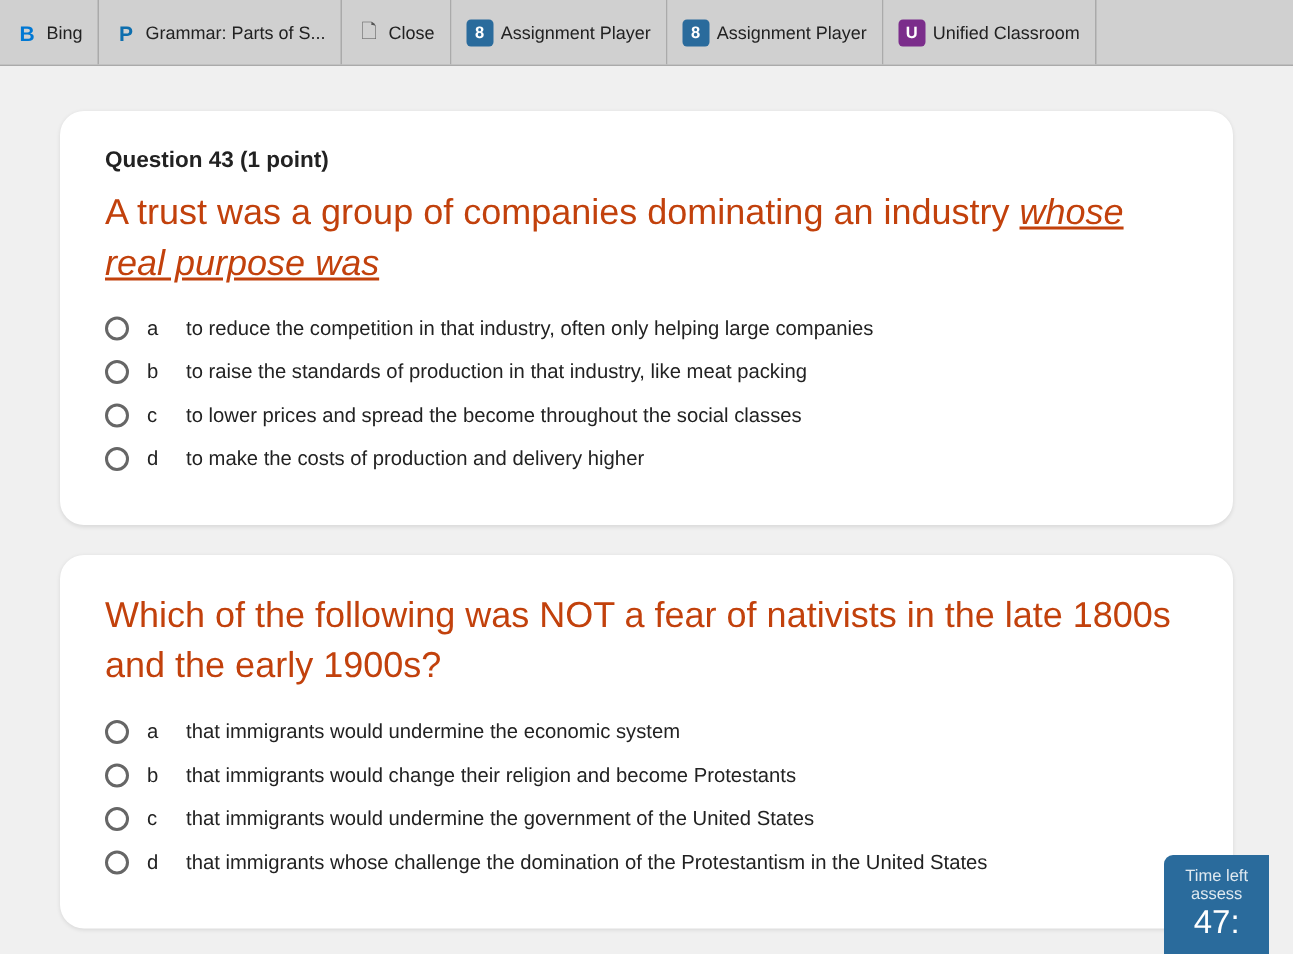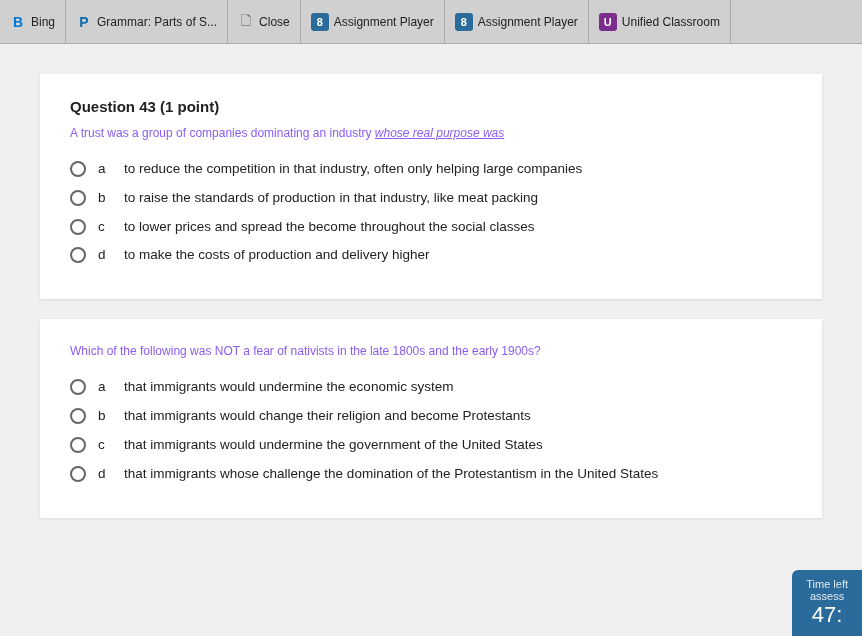--- a/index.html
+++ b/index.html
@@ -78,36 +78,36 @@
     
     .main-content {
       background: #f0f0f0;
       padding: 30px 40px 20px 40px;
       min-height: 592px;
       position: relative;
     }
 
     .question-block {
       background: white;
-      border-radius: 0;
+      border-radius: 16px;
       padding: 24px 30px 24px 30px;
       margin-bottom: 20px;
       box-shadow: 0 1px 3px rgba(0,0,0,0.1);
     }
 
     .question-header {
       font-size: 15px;
       font-weight: bold;
       color: #222;
       margin-bottom: 10px;
     }
 
     .question-text {
-      font-size: 12px;
-      color: #8b5cf6;
+      font-size: 24px;
+      color: #c2410c;
       margin-bottom: 18px;
       line-height: 1.4;
     }
 
     .question-text .underline {
       text-decoration: underline;
       font-style: italic;
     }
 
     .options-list {
@@ -144,21 +144,21 @@
     }
 
     .option-text {
       flex: 1;
     }
 
     
     .timer-box {
       position: fixed;
       bottom: 0;
-      right: 0;
+      right: 16px;
       background: #2a6b9c;
       color: white;
       padding: 8px 14px;
       border-radius: 6px 0 0 0;
       text-align: center;
       z-index: 100;
     }
 
     .timer-label {
       font-size: 11px;

